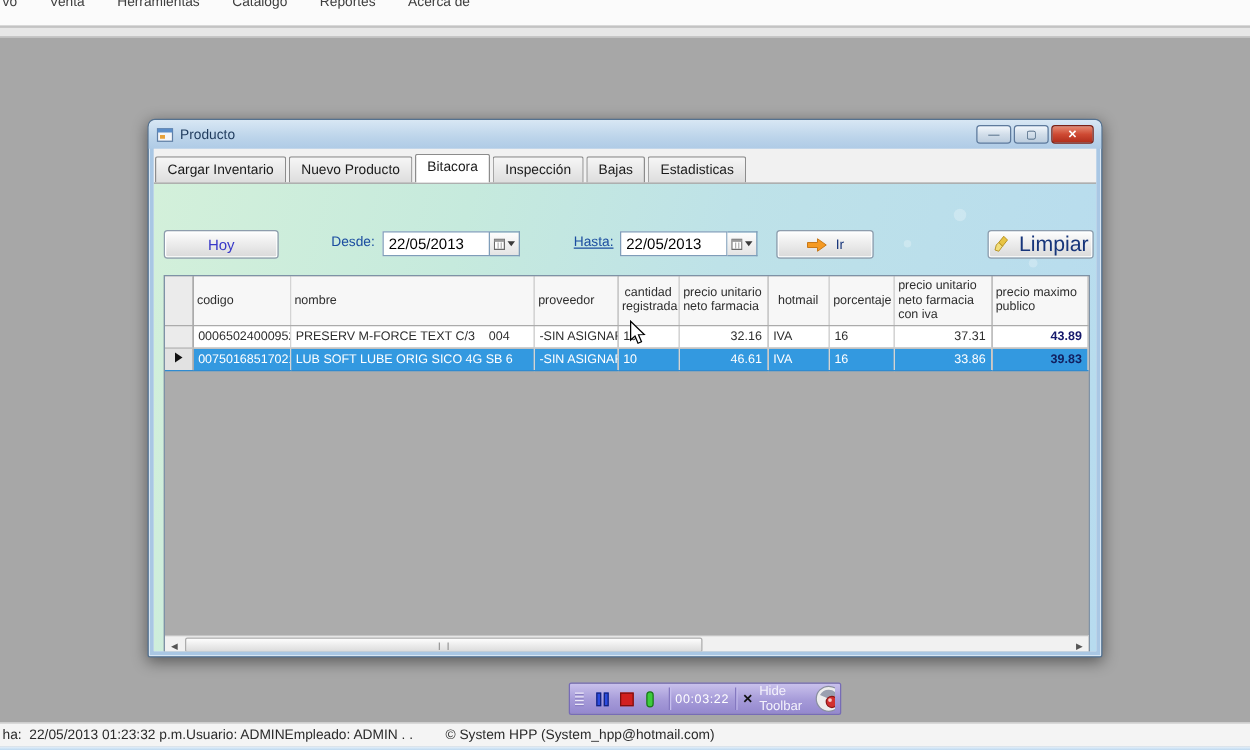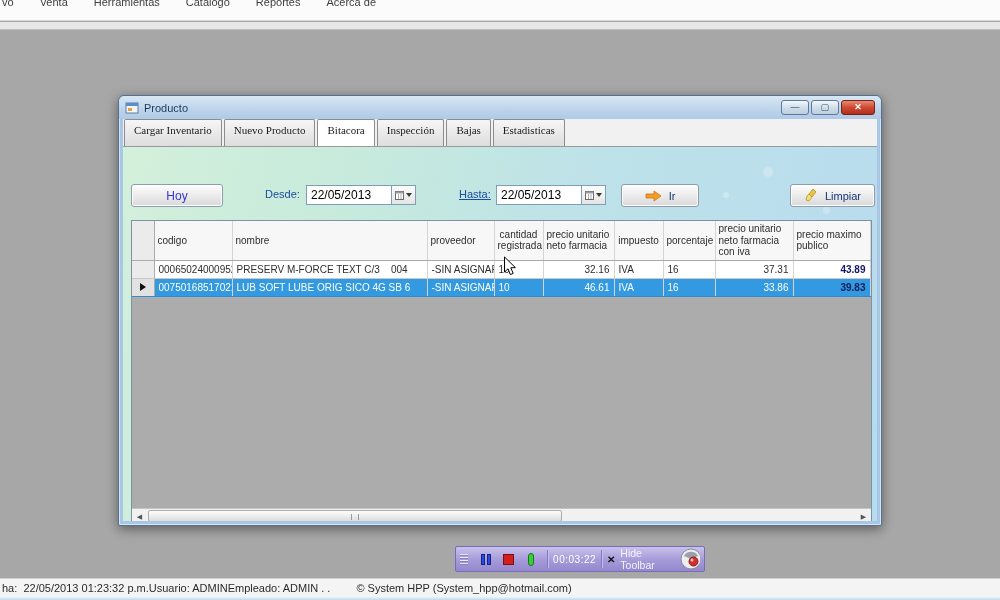--- a/index.html
+++ b/index.html
@@ -25,40 +25,40 @@
   .win-controls { display:flex; gap:2px; }
   .win-btn { width:28px; height:15px; border:1px solid #5E7A9C; border-radius:3px;
              background:linear-gradient(#F2F7FC,#D2DEEA 50%,#BCCDDE); display:flex; align-items:center;
              justify-content:center; font-size:9px; color:#33506E; cursor:pointer; line-height:1; }
   .win-btn.close { background:linear-gradient(#E68A72,#CE4A33 50%,#B02E1C); border-color:#7A2014; color:#fff;
                    font-weight:bold; width:34px; }
   .win-body { position:absolute; left:4px; top:23px; right:4px; bottom:4px; background:#F1F1F1; overflow:hidden; }
 
   
   .tabstrip { position:absolute; left:0; top:0; width:100%; height:27px; background:#F1F1F1;
-              display:flex; padding-left:1px;font-family:Liberation Serif, serif; }
+              display:flex; align-items:flex-end; padding-left:1px; }
   .tab { font-size:11px; color:#1A1A1A; border:1px solid #8C8C8C; border-bottom:none;
          background:linear-gradient(#F6F6F6,#DDDDDD); padding:4px 9px 4px 9px; margin-right:2px;
          border-radius:2px 2px 0 0; cursor:pointer; position:relative; }
   .tab.active { background:#FFFFFF; padding-bottom:6px; z-index:3; font-size:11px; }
 
   
   .tabpanel { position:absolute; left:0; top:27px; right:0; bottom:0;
               background:linear-gradient(105deg,#D3F0DA 0%,#C6EADD 30%,#BEE2E8 55%,#B7DBEF 100%);
               border-top:1px solid #9A9A9A; }
   .bubble { position:absolute; border-radius:50%; background:rgba(255,255,255,0.25); }
 
   
   .btn { position:absolute; height:23px; border:1px solid #8E9DAD; border-radius:3px;
          background:linear-gradient(#FEFEFE,#EDEDED 45%,#D9D9D9); display:flex; align-items:center;
          justify-content:center; gap:7px; font-size:12px; cursor:pointer;
          box-shadow:inset 0 0 0 1px #FFFFFF; }
   .btn-hoy   { left:8px;  top:37px; width:92px; color:#3838C8; }
   .btn-ir    { left:498px; top:37px; width:78px; color:#17357A; font-size:11px; }
-  .btn-limpiar { left:667px; top:37px; width:85px; color:#17357A; font-size:11px; }
+  .btn-limpiar { left:667px; top:37px; width:85px; color:#17357A; font-size:17px; }
   .field-label { position:absolute; top:41px; font-size:11px; color:#1B4DA0; }
   .lbl-desde { left:142px; }
   .lbl-hasta { left:336px;text-decoration:underline; }
   .date-input { position:absolute; top:38px; width:86px; height:20px; border:1px solid #7F9DB9;
                 background:#FFFFFF; font-family:"Liberation Sans",sans-serif; font-size:12px; color:#000;
                 padding:0 4px; }
   .inp-desde { left:183px; }
   .inp-hasta { left:373px; }
   .cal-btn { position:absolute; top:38px; width:24px; height:20px; border:1px solid #7F9DB9; border-left:none;
              background:linear-gradient(#FDFDFD,#E4E4E4); display:flex; align-items:center; justify-content:center;
@@ -92,21 +92,21 @@
              border-top:1px solid #C4C4C4; }
   .hs-arrow { position:absolute; top:1px; width:15px; height:13px; display:flex; align-items:center;
               justify-content:center; font-size:7px; color:#555; cursor:pointer; }
   .hs-left { left:0; } .hs-right { right:0; }
   .hs-thumb { position:absolute; left:16px; top:1px; width:414px; height:12px; border:1px solid #ADADAD;
               border-radius:2px; background:linear-gradient(#FDFDFD,#DCDCDC); cursor:pointer; }
   .hs-grip { position:absolute; left:50%; top:3px; width:8px; height:6px; margin-left:-4px;
              border-left:1px solid #9A9A9A; border-right:1px solid #9A9A9A; }
 
   
-  .recorder { position:absolute; left:455px; top:546px; width:250px; height:26px;
+  .recorder { position:absolute; left:455px; top:546px; width:218px; height:26px;
               background:linear-gradient(#C9C1EC,#A59AD8 55%,#9488CE); border:1px solid #776CB6;
               border-radius:2px; display:flex; align-items:center; padding:0 4px; }
   .rec-grip { width:9px; height:14px; margin-right:6px; display:flex; flex-direction:column; justify-content:center; gap:2px; }
   .rec-grip i { display:block; height:1px; background:#EBE8F8; box-shadow:0 1px 0 #8A7FC2; }
   .rec-btn { width:18px; height:16px; display:flex; align-items:center; justify-content:center; margin:0 3px; cursor:pointer; }
   .icon-pause { display:flex; gap:2px; }
   .icon-pause i { display:block; width:4px; height:11px; background:#2B4BE0; border:1px solid #16247E; }
   .icon-stop { width:11px; height:11px; background:#D22020; border:1px solid #7E0F0F; }
   .icon-rec { width:6px; height:13px; background:linear-gradient(#63E063,#1FA falls51F); background:#3DCC3D; border:1px solid #157815; border-radius:3px; }
   .rec-sep { width:1px; height:18px; background:#8478C0; box-shadow:1px 0 0 #C6BEEE; margin:0 5px; }
@@ -236,21 +236,21 @@
                 <col style="width:77px">
             </colgroup>
             <tbody>
                 <tr style="height:34px;">
               <th class="rowsel"></th>
               <th>codigo</th>
               <th>nombre</th>
               <th>proveedor</th>
               <th class="center" style="white-space:normal;">cantidad registrada</th>
               <th style="white-space:normal;">precio unitario neto farmacia</th>
-              <th class="center">impuesto</th>
+              <th class="center">hotmail</th>
               <th class="center">porcentaje</th>
               <th style="white-space:normal;">precio unitario neto farmacia con iva</th>
               <th style="white-space:normal;">precio maximo publico</th>
             </tr>
             <tr>
               <td class="rowsel"></td>
               <td>000650240009525</td>
               <td>PRESERV M-FORCE TEXT C/3    004</td>
               <td>-SIN ASIGNAR</td>
               <td>10</td>

